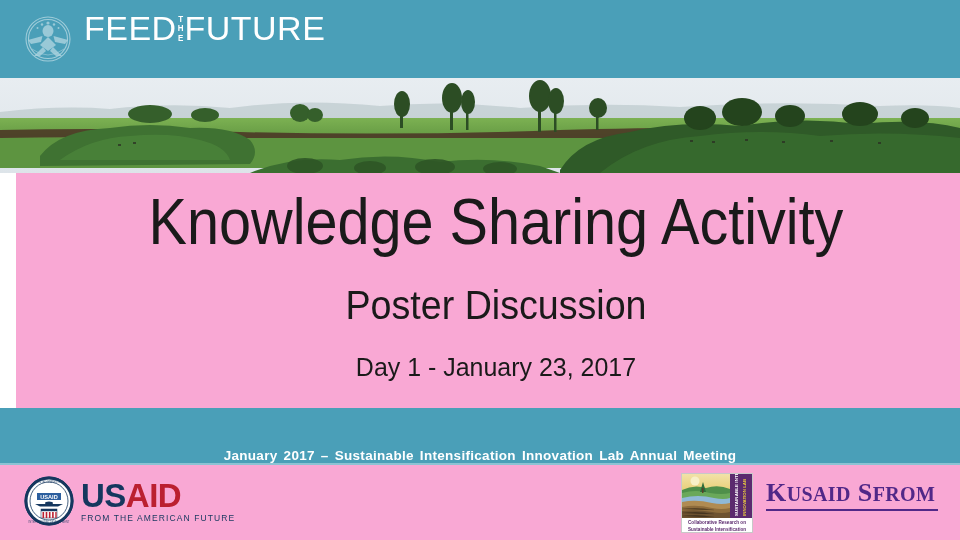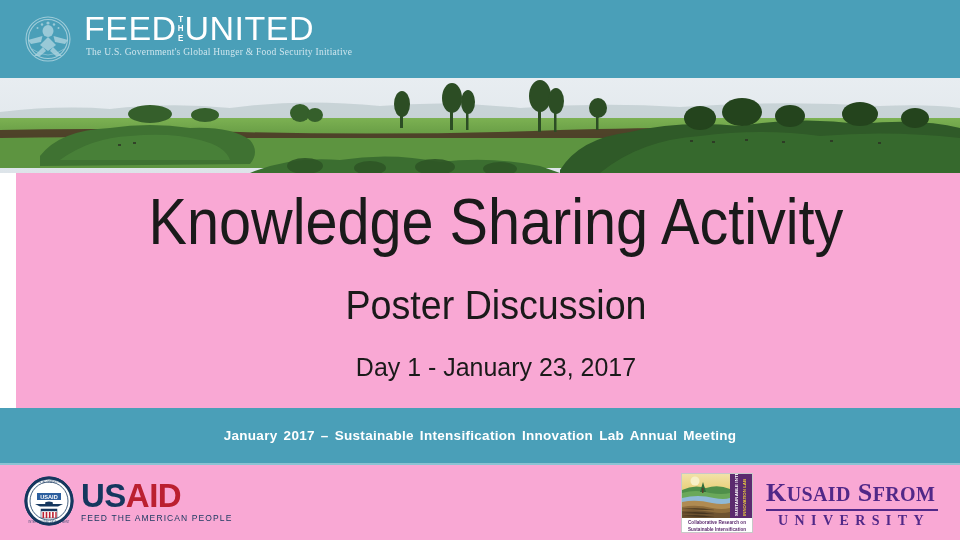--- a/index.html
+++ b/index.html
@@ -139,21 +139,21 @@
   }
 
   
   .banner {
     position: absolute;
     left: 0; top: 408px;
     width: 960px;
     height: 55px;
     background: #4a9fb8;
     display: flex;
-    align-items: center;
+    align-items: flex-end;
     justify-content: center;
   }
   .banner-text {
     color: #ffffff;
     font-size: 13.5px;
     font-weight: 700;
     letter-spacing: 0.3px;
     word-spacing: 2px;
     text-align: center;
   }
@@ -327,23 +327,22 @@
       </div>
 
       <div class="ftf-type">
         <div class="ftf-words">
           <span class="ftf-word">FEED</span>
           <span class="ftf-the">
             <span>T</span>
             <span>H</span>
             <span>E</span>
           </span>
-          <span class="ftf-word">UNITED</span>
+          <span class="ftf-word">FUTURE</span>
         </div>
-        <div class="ftf-tagline">The U.S. Government's Global Hunger &amp; Food Security Initiative</div>
       </div>
 
     </div>
   </div>
 
   <div class="photo-band">
     <svg width="960" height="95" viewBox="0 0 960 95" aria-hidden="true">
       <defs>
         <linearGradient id="skyg" x1="0" y1="0" x2="0" y2="1">
           <stop offset="0%" stop-color="#e8edf1"></stop>
@@ -459,21 +458,21 @@
           <g fill="#15375e" opacity="0.85" font-family="Liberation Sans, sans-serif" font-size="2.6">
             <text x="25" y="7" text-anchor="middle">UNITED STATES OF</text>
             <text x="25" y="47" text-anchor="middle">INTERNATIONAL DEVELOPMENT</text>
           </g>
         </svg>
       </div>
       <div class="usaid-type">
         <div class="usaid-word">
           <span class="usaid-us">US</span><span class="usaid-aid">AID</span>
         </div>
-        <div class="usaid-tag">FEED THE AMERICAN PEOPLE</div>
+        <div class="usaid-tag">FROM THE AMERICAN FUTURE</div>
       </div>
     </div>
 
     <div class="siil">
       <div class="siil-row">
         <div class="siil-art">
           <svg viewBox="0 0 48 44" width="48" height="44" aria-hidden="true">
             <defs>
               <linearGradient id="siilsky" x1="0" y1="0" x2="0" y2="1">
                 <stop offset="0%" stop-color="#f2e2a8"></stop>
@@ -502,18 +501,17 @@
           <div class="siil-band-text2">INNOVATION LAB</div>
         </div>
       </div>
       <div class="siil-caption">Collaborative Research on</div>
       <div class="siil-caption">Sustainable Intensification</div>
     </div>
 
     <div class="kstate">
       <div class="kstate-top"><span>K</span><span class="sc">USAID</span> <span>S</span><span class="sc">FROM</span></div>
       <div class="kstate-rule"></div>
-      <div class="kstate-bottom">UNIVERSITY</div>
     </div>
 
   </div>
 
 </div>
 
 </body></html>

